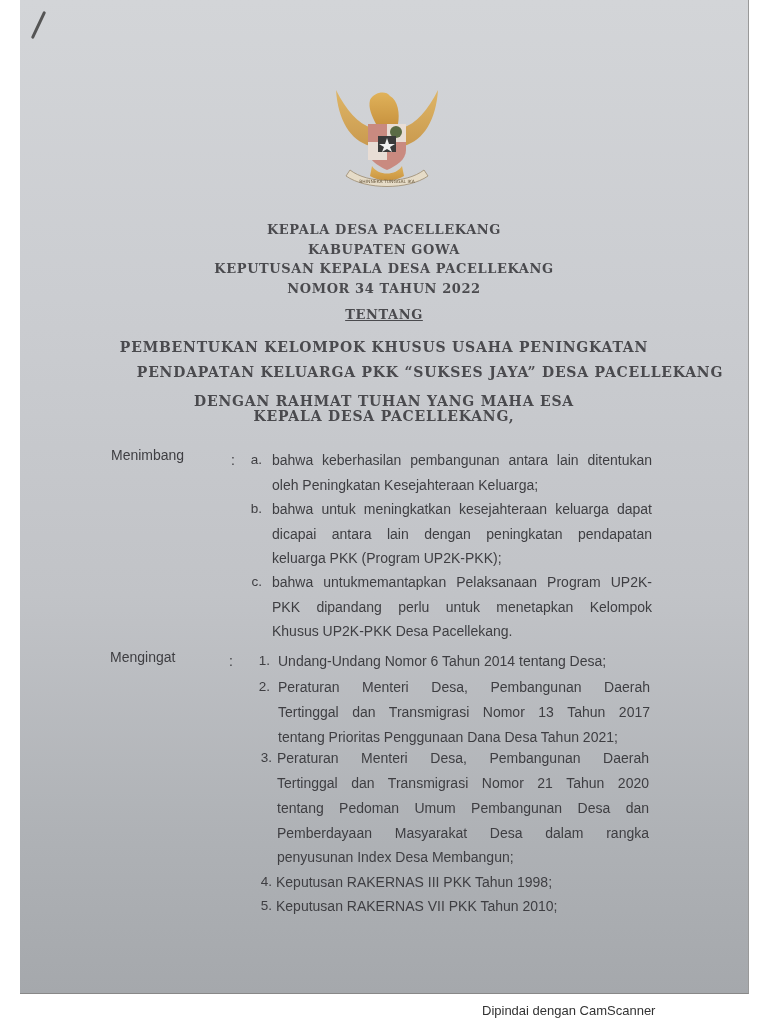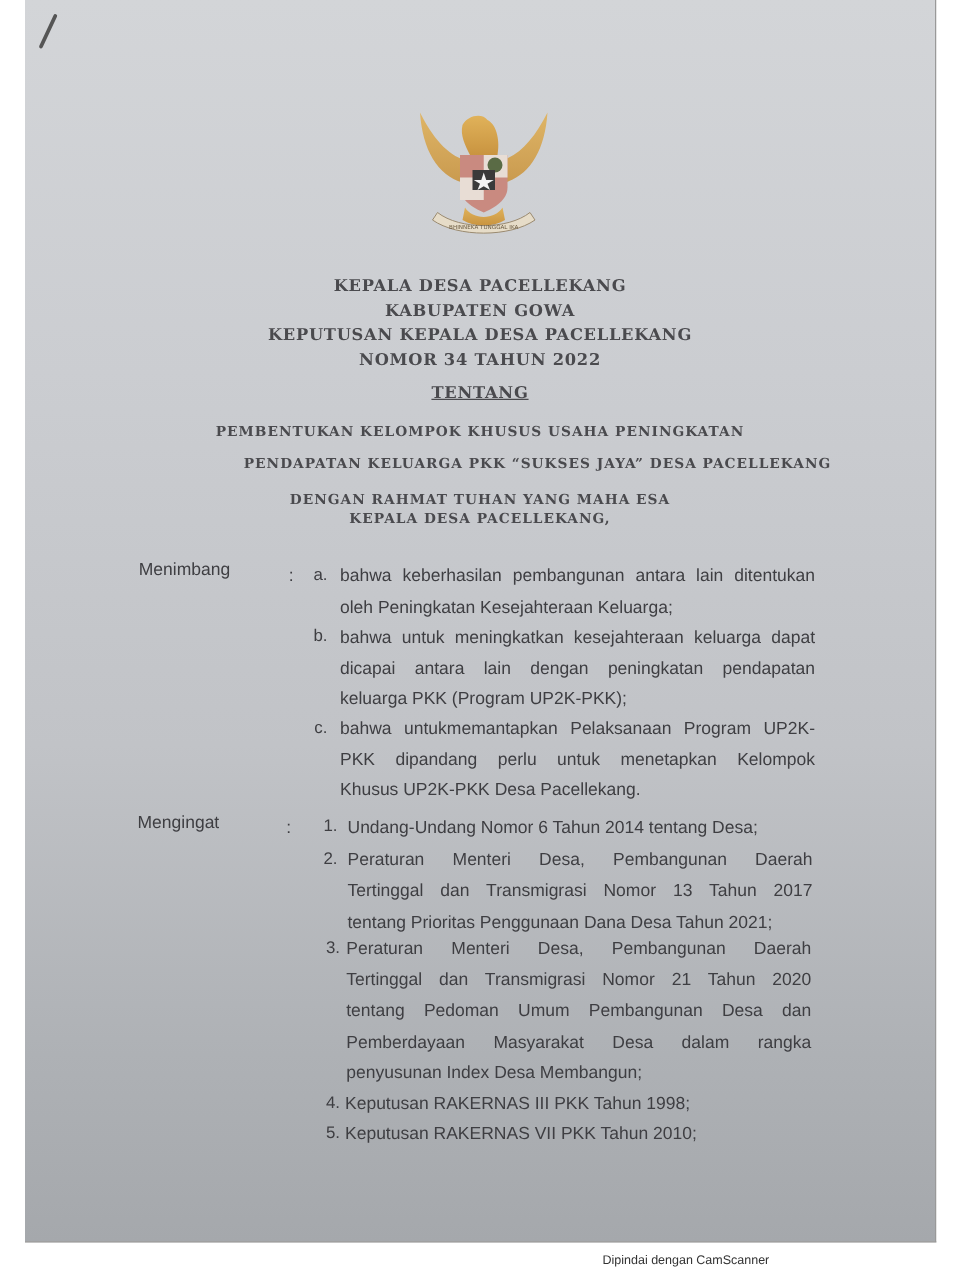--- a/index.html
+++ b/index.html
@@ -15,32 +15,32 @@
   .pen-mark {
     position: absolute; left: 37px; top: 10px; width: 3px; height: 30px;
     background: #555; transform: rotate(25deg); border-radius: 2px;
   }
   .emblem { position: absolute; left: 328px; top: 80px; width: 118px; height: 112px; }
   .hdr {
     position: absolute; left: 20px; width: 728px; text-align: center;
     font-family: "DejaVu Serif", serif; font-weight: bold; color: #4a4a4e;
     font-size: 13px; letter-spacing: 0.6px; white-space: nowrap;
   }
-  .hdr.big { font-size: 11px; letter-spacing: 0.8px; text-align: center; }
+  .hdr.big { font-size: 14px; letter-spacing: 0.8px; text-align: center; }
   .label {
     position: absolute; font-size: 14px; color: #3e3e42;
   }
   .colon { position: absolute; font-size: 14px; color: #3e3e42; }
   .item-mark { position: absolute; font-size: 13.5px; color: #3e3e42; text-align: right; width: 22px; }
   .line {
     position: absolute; font-size: 14px; color: #3e3e42; white-space: nowrap;
   }
   .just { text-align: justify; text-align-last: justify; }
   .footer {
-    position: absolute; left: 482px; top: 1003px; font-size: 10px; color: #333;
+    position: absolute; left: 482px; top: 1003px; font-size: 13px; color: #333;
   }
 </style>
 </head>
 <body>
 
 <div class="paper"></div>
 <div class="pen-mark"></div>
 
 <svg class="emblem" viewBox="0 0 118 112">
   <defs>

